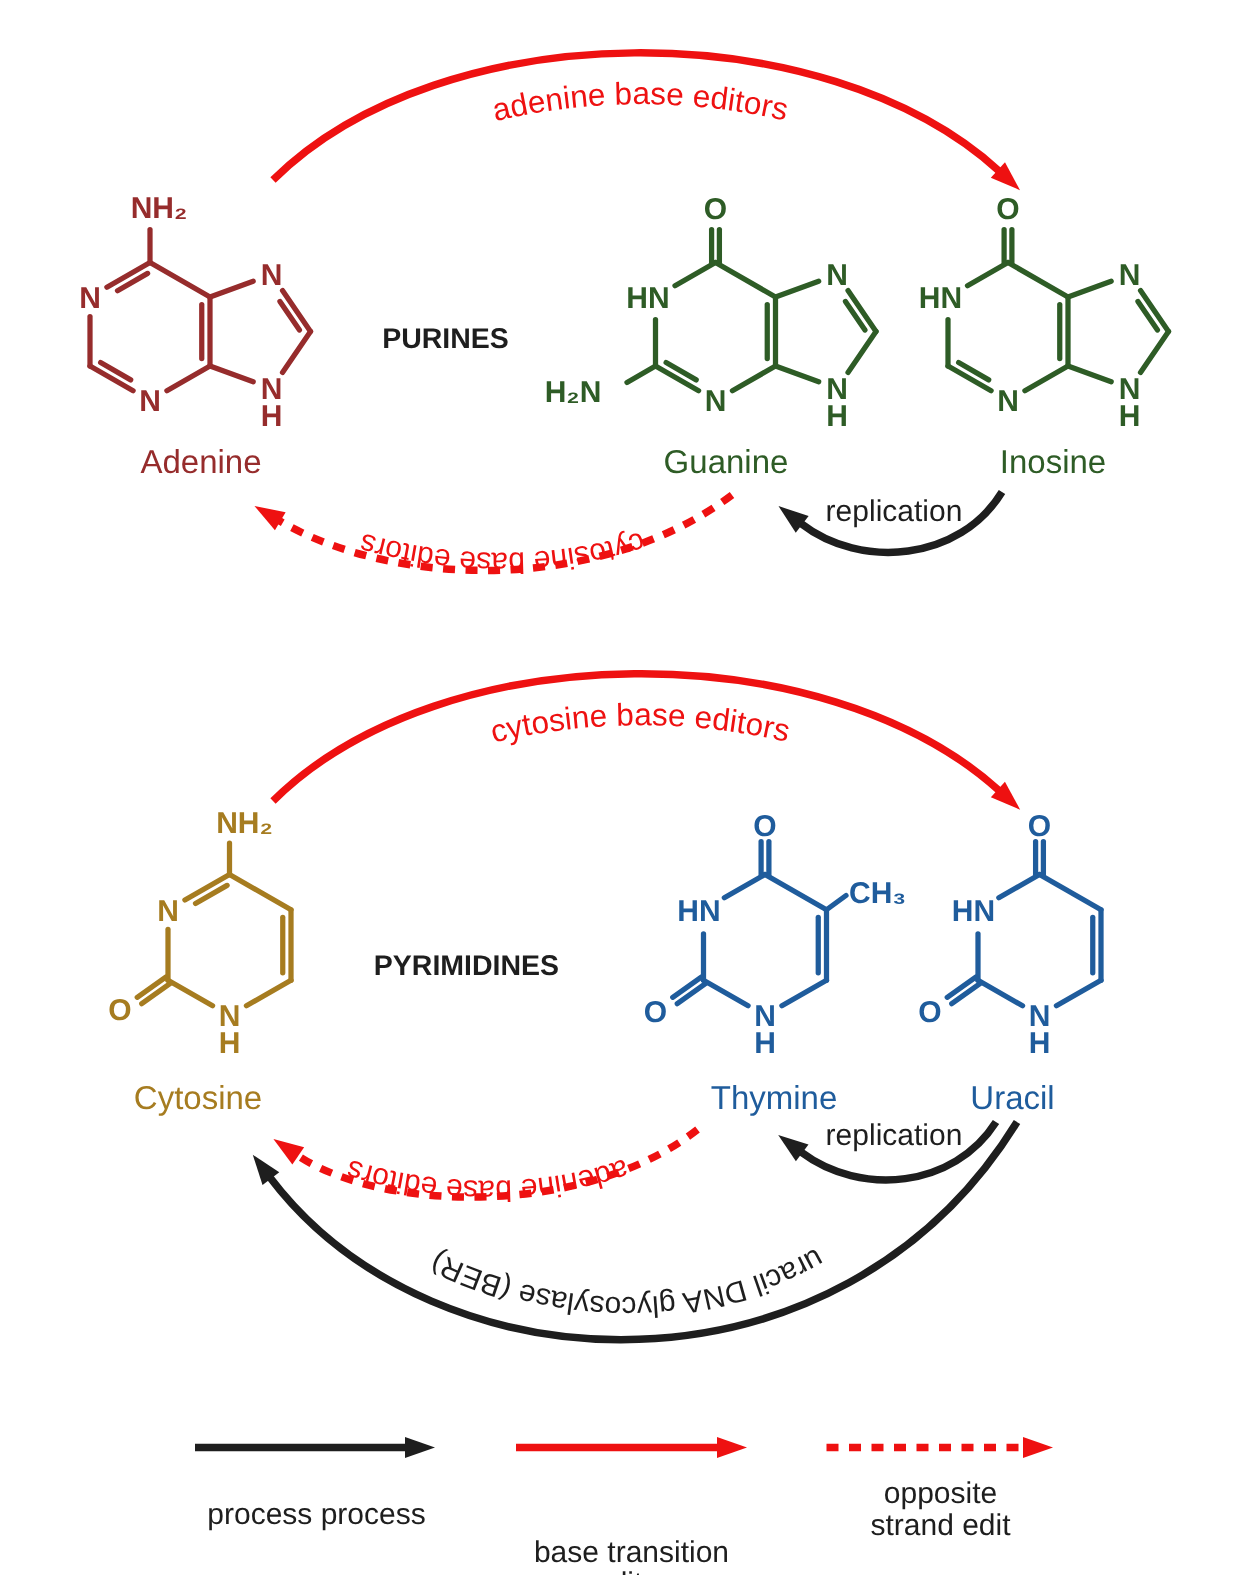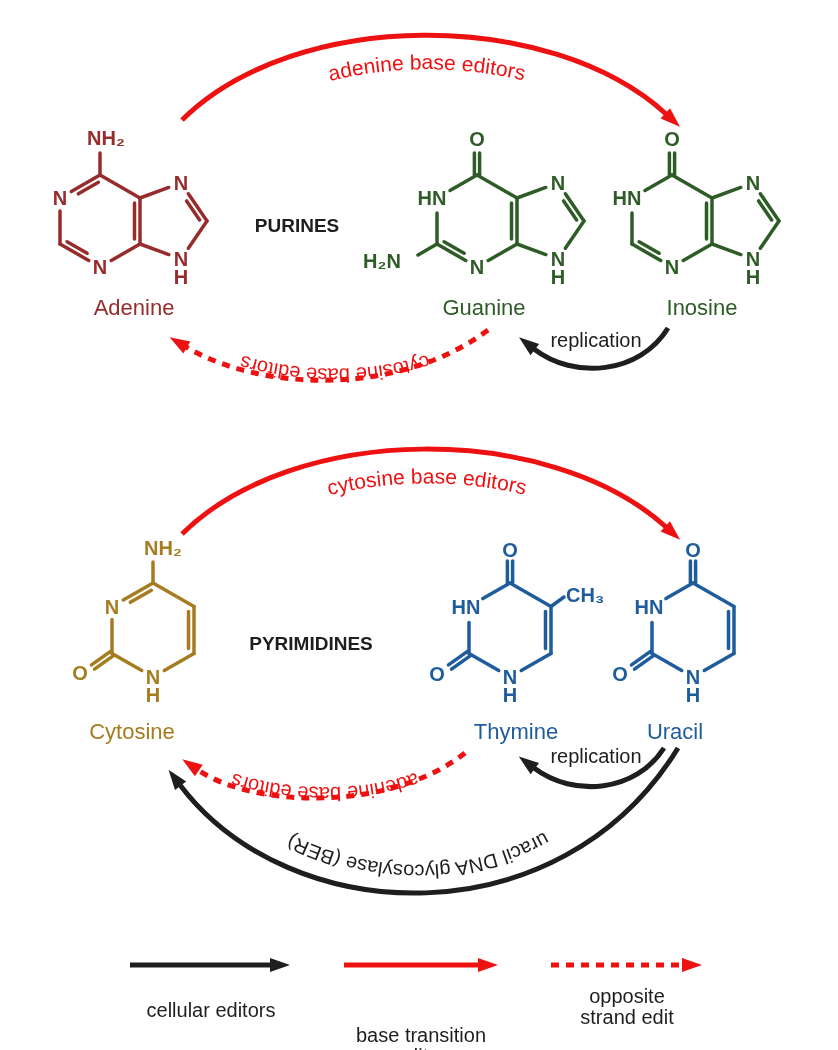--- a/index.html
+++ b/index.html
@@ -243,17 +243,17 @@
   </g>
 
   <g>
     <line x1="130" y1="965" x2="271" y2="965" stroke="#1e1e1e" stroke-width="5" marker-end="url(#mBlack)"></line>
     <line x1="344" y1="965" x2="479" y2="965" stroke="#ee1111" stroke-width="5" marker-end="url(#mRed)"></line>
     <line x1="551" y1="965" x2="683" y2="965" stroke="#ee1111" stroke-width="5" stroke-dasharray="8 7" marker-end="url(#mRed)"></line>
   </g>
 </svg>
 
 <div>
-  <div class="legend-label" style="left:130px;top:1000px;width:162px;">cellular editors</div>
+  <div class="legend-label" style="left:130px;top:1000px;width:162px;">process process</div>
   <div class="legend-label" style="left:346px;top:1025px;width:150px;">base transition editor</div>
   <div class="legend-label" style="left:567px;top:986px;width:120px;">opposite strand edit</div>
 </div>
 </div>
 
 </body></html>

